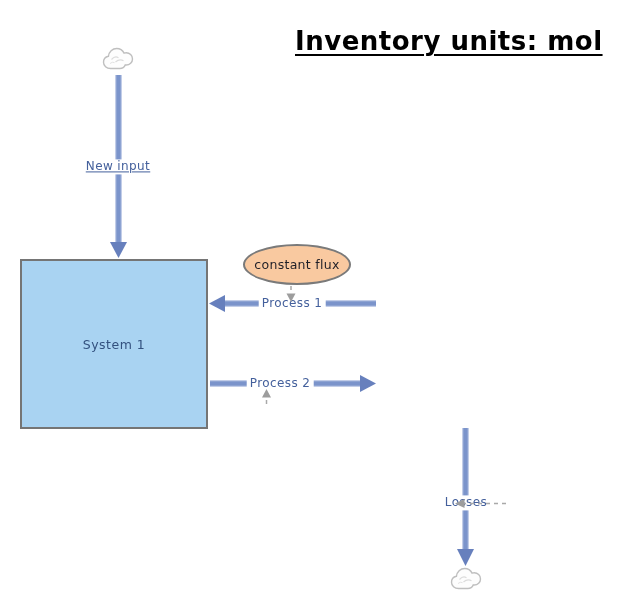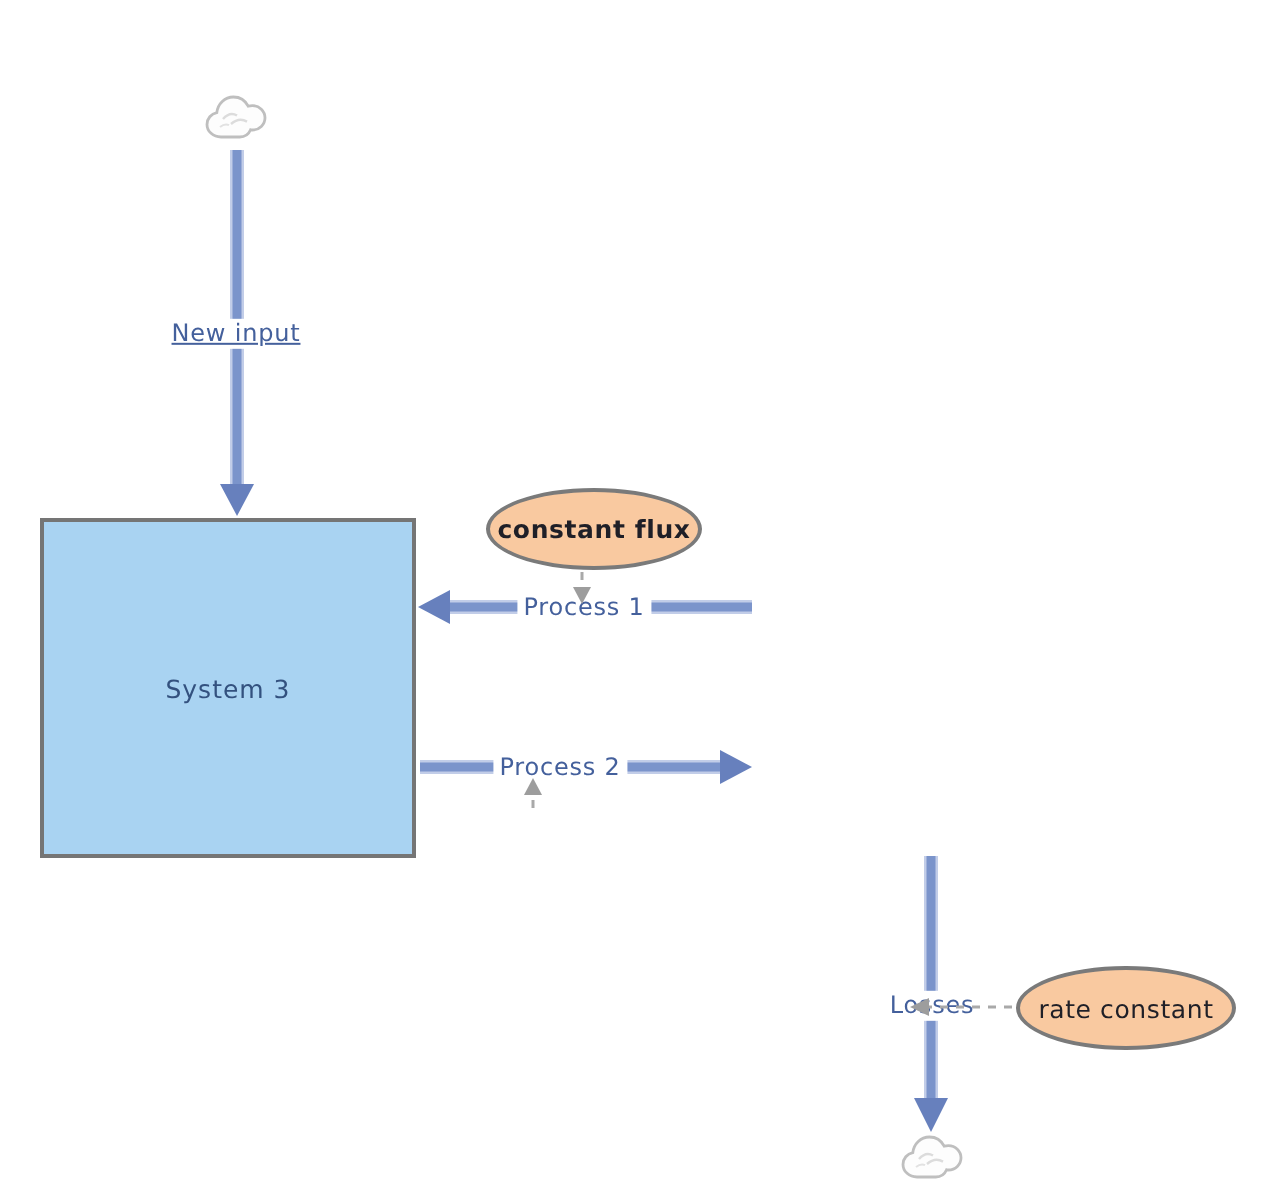--- a/index.html
+++ b/index.html
@@ -62,21 +62,21 @@
     display: flex;
     align-items: center;
     justify-content: center;
   }
   .param .param-label {
     font-size: 12.5px;
     color: #1f1f27;
     letter-spacing: 0.3px;
     white-space: nowrap;
   }
-  .param-constant-flux { left: 243px; top: 244px; width: 108px; height: 41px; font-weight: bold; }
+  .param-constant-flux { left: 243px; top: 244px; width: 108px; height: 41px; }
   .param-timescale     { left: 243px; top: 405px; width: 106px; height: 40px; }
   .param-rate-constant { left: 508px; top: 483px; width: 110px; height: 42px; }
 
   .flow-label {
     position: absolute;
     z-index: 15;
     transform: translate(-50%, -50%);
     background: #ffffff;
     padding: 1px 3px;
     font-size: 12px;
@@ -130,35 +130,33 @@
     </g>
 
     <g transform="translate(102,45)">
       <use href="#cloud"></use>
     </g>
     <g transform="translate(450,565)">
       <use href="#cloud"></use>
     </g>
   </svg>
 
+  <div class="diagram-title">Inventory units: mol</div>
 
   <div class="system system-1">
-    <span class="system-label">System 3</span>
+    <span class="system-label">System 1</span>
   </div>
 
   <div class="flow-label lbl-new-input">New input</div>
   <div class="flow-label lbl-process-1">Process 1</div>
   <div class="flow-label lbl-process-2">Process 2</div>
   <div class="flow-label lbl-losses">Losses</div>
 
   <div class="param param-constant-flux">
     <span class="param-label">constant flux</span>
-  </div>
-  <div class="param param-rate-constant">
-    <span class="param-label">rate constant</span>
   </div>
 
   <svg class="layer overlay" viewBox="0 0 639 600">
     <g>
       <line x1="291" y1="286" x2="291" y2="295" stroke="#a9a9a9" stroke-width="1.5" stroke-dasharray="4 4"></line>
       <polygon points="286.5,293.5 295.5,293.5 291,302" fill="#9d9d9d"></polygon>
     </g>
     <g>
       <line x1="266.5" y1="404" x2="266.5" y2="396" stroke="#a9a9a9" stroke-width="1.5" stroke-dasharray="4 4"></line>
       <polygon points="262,397.5 271,397.5 266.5,389" fill="#9d9d9d"></polygon>

